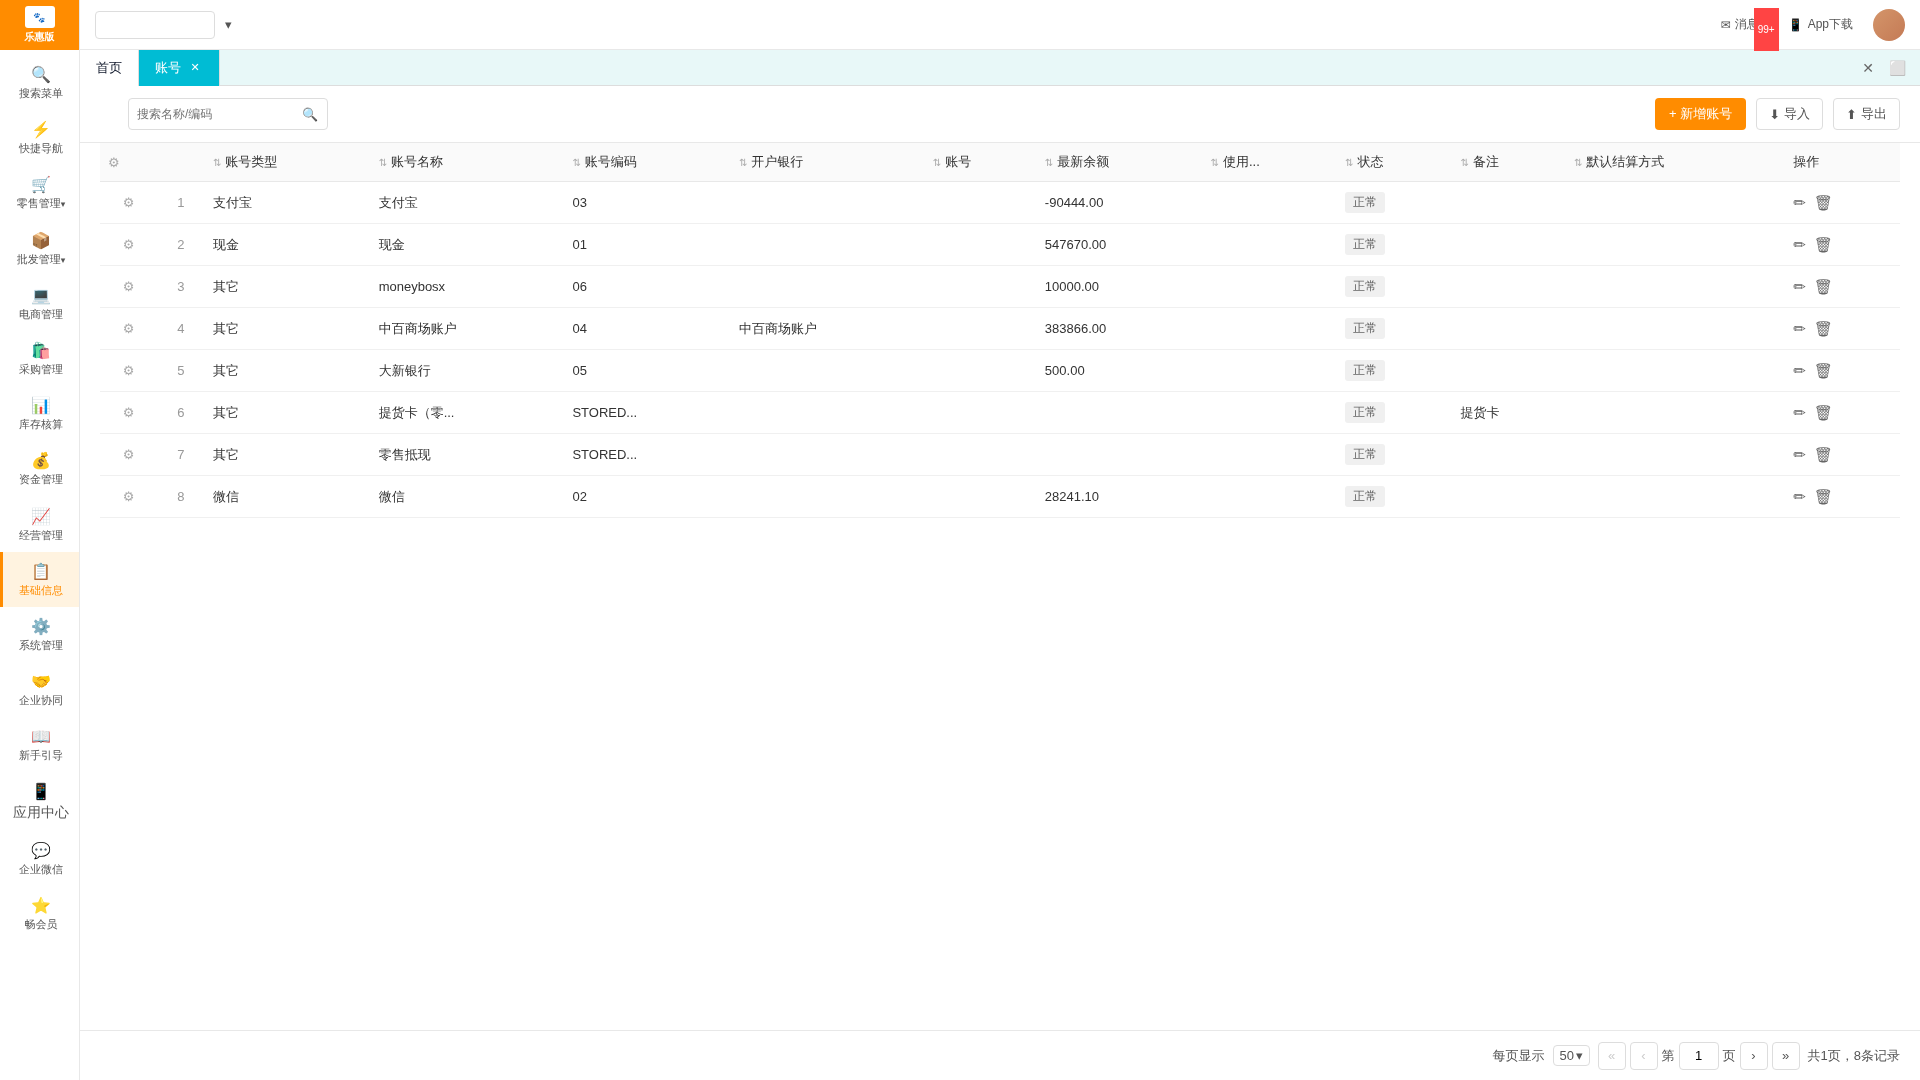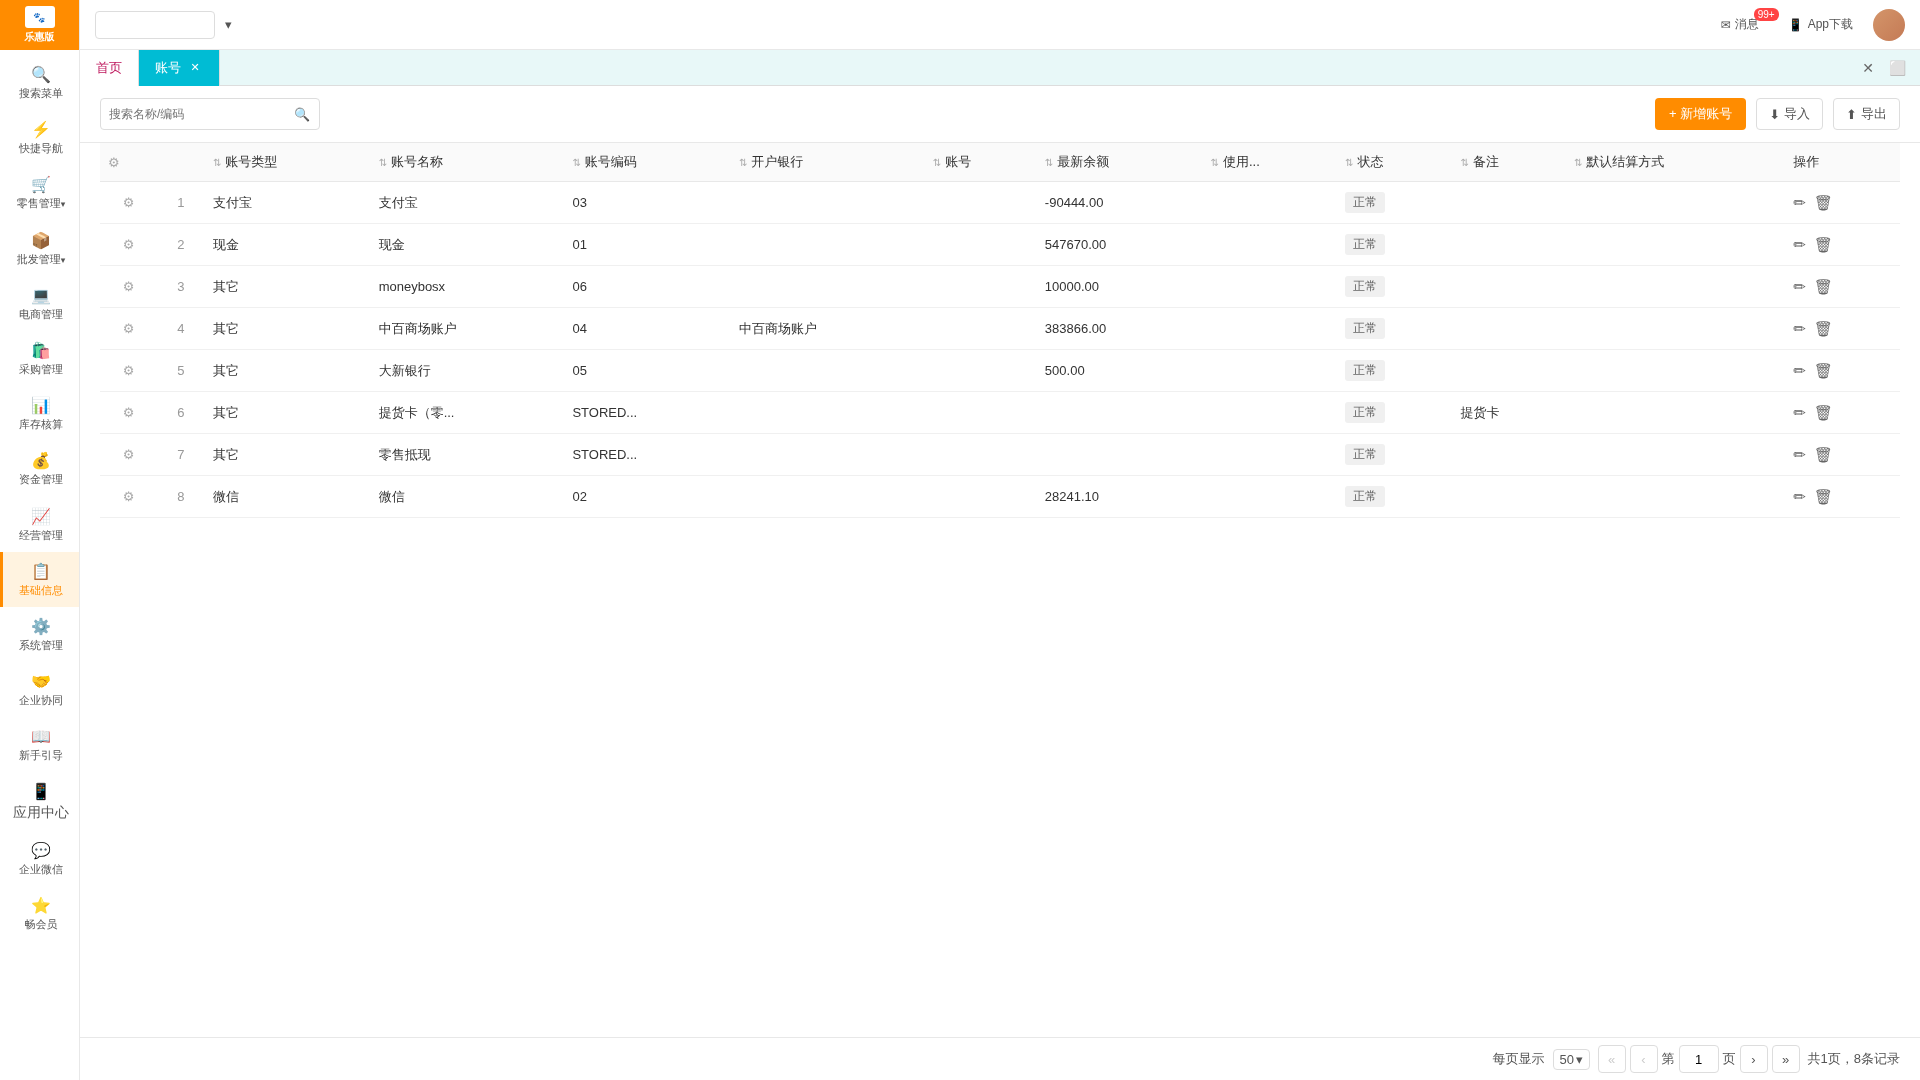--- a/index.html
+++ b/index.html
@@ -115,23 +115,23 @@
       color: #555;
       font-size: 12px;
       position: relative;
     }
     .badge {
       position: absolute;
       top: -8px;
       right: -10px;
       background: #ff4444;
       color: white;
-      border-radius: 6px;
+      border-radius: 0;
       font-size: 10px;
-      padding: 1px 4px;
+      padding: 16px 4px;
       min-width: 18px;
       text-align: center;
     }
     .app-download {
       display: flex;
       align-items: center;
       gap: 4px;
       cursor: pointer;
       color: #555;
       font-size: 12px;
@@ -166,21 +166,21 @@
       padding: 0 16px;
       cursor: pointer;
       font-size: 13px;
       gap: 6px;
       border-right: 1px solid #ddd;
     }
     .tab.active {
       background: #00bcd4;
       color: white;
     }
-    .tab.normal { color: #be185d; background: #fff; }
+    .tab.normal { color: #0f172a; background: #fff; }
     .tab-close {
       width: 16px;
       height: 16px;
       display: flex;
       align-items: center;
       justify-content: center;
       border-radius: 50%;
       font-size: 11px;
       cursor: pointer;
     }
@@ -204,22 +204,23 @@
       border-bottom: 1px solid #e8e8e8;
       flex-shrink: 0;
     }
     .search-input-wrap {
       display: flex;
       align-items: center;
       border: 1px solid #ddd;
       border-radius: 4px;
       padding: 0 8px;
       height: 32px;
-      width: 220px;
+      width: 200px;
       gap: 6px;
+      margin-left: 28px;
     }
     .search-input-wrap input {
       border: none;
       outline: none;
       font-size: 12px;
       width: 100%;
       color: #999;
     }
     .toolbar-right {
       display: flex;
@@ -305,21 +306,21 @@
       align-items: center;
     }
     .action-btn {
       color: #666;
       cursor: pointer;
       font-size: 15px;
     }
 
     
     .pagination {
-      height: 43px;
+      height: 50px;
       display: flex;
       align-items: center;
       justify-content: flex-end;
       padding: 0 20px;
       border-top: 1px solid #e8e8e8;
       gap: 8px;
       flex-shrink: 0;
       color: #555;
       font-size: 13px;
       margin-top: 12px;

